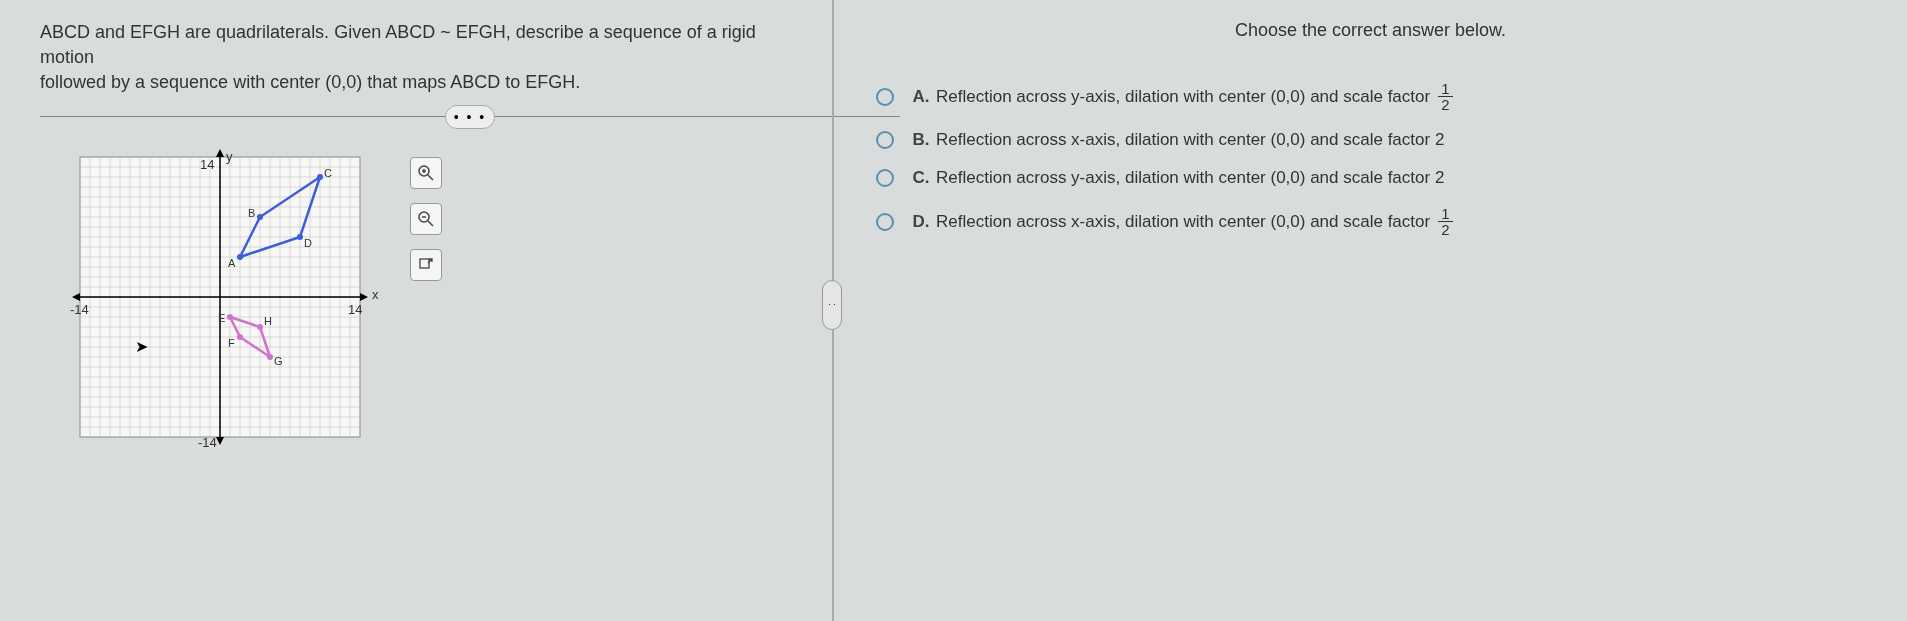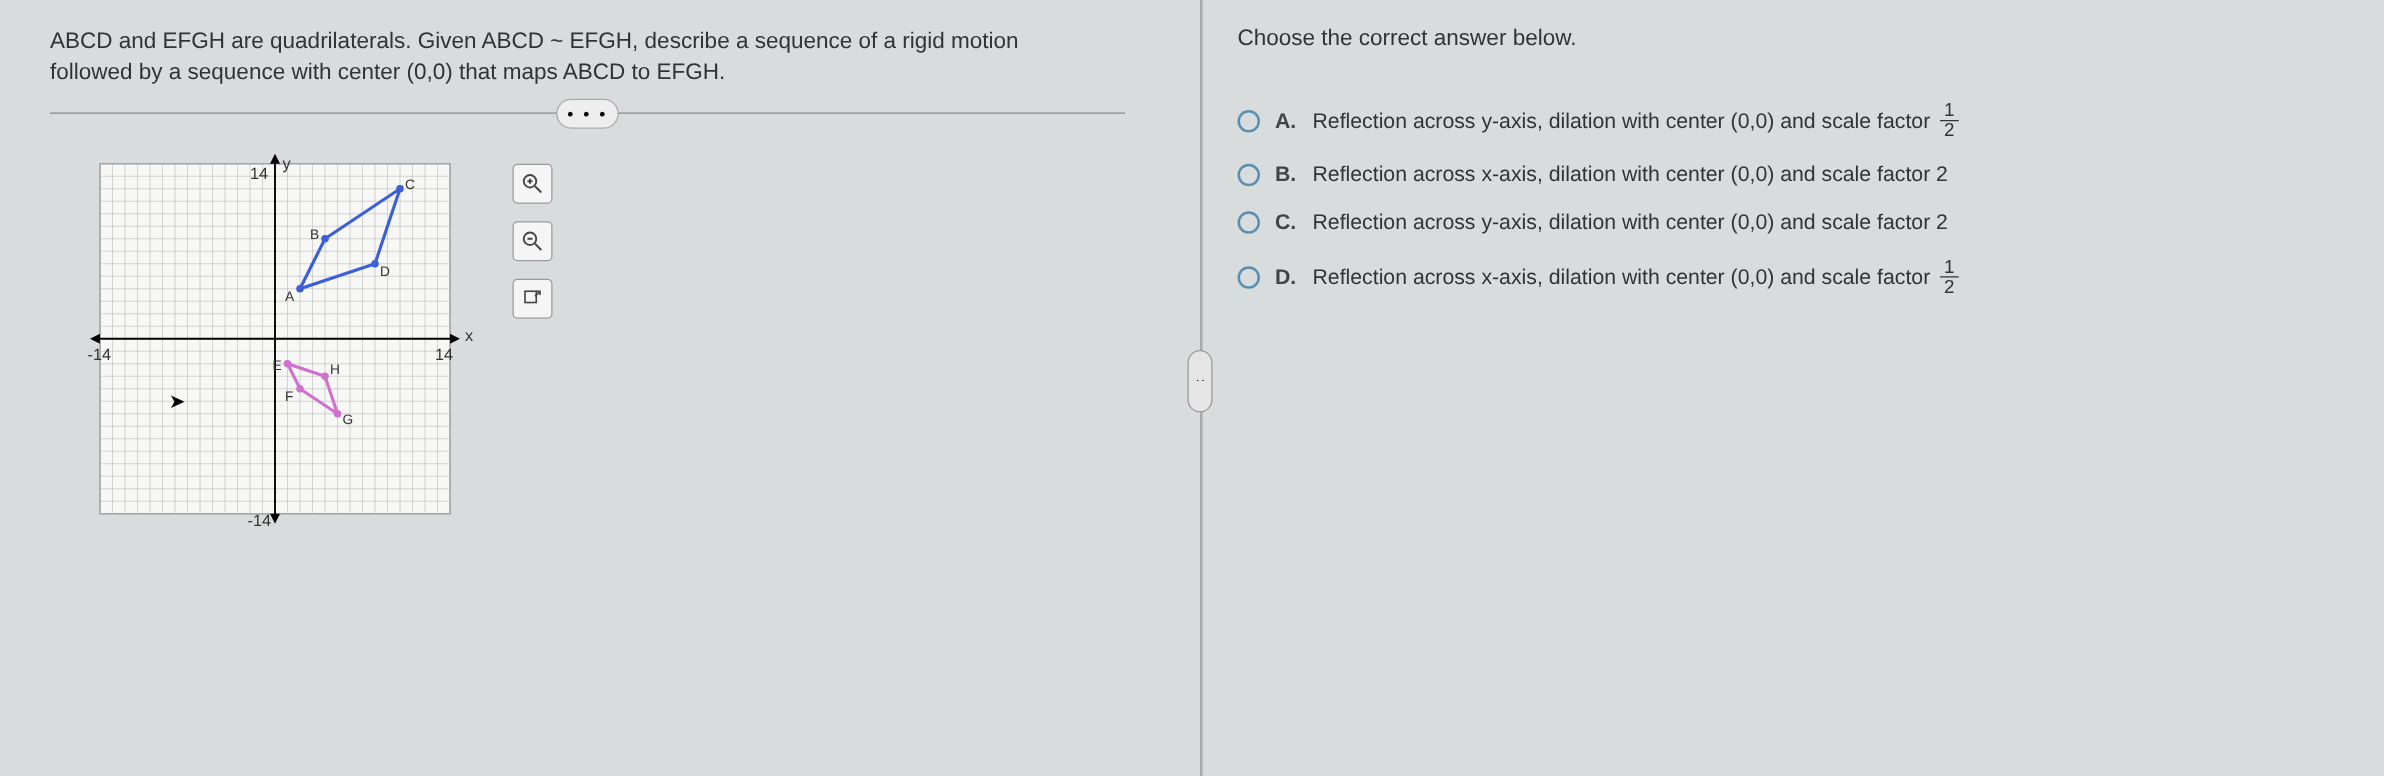--- a/index.html
+++ b/index.html
@@ -6,21 +6,21 @@
     body {
       font-family: Arial, sans-serif;
       background: #d8dcdc;
       width: 1907px;
       height: 621px;
       display: flex;
       position: relative;
       overflow: hidden;
     }
     .left-panel {
-      width: 960px;
+      width: 832px;
       padding: 20px 40px;
       position: relative;
     }
     .question-text {
       font-size: 18px;
       color: #333;
       line-height: 1.4;
       margin-bottom: 10px;
     }
     .divider-line {
@@ -95,21 +95,22 @@
       display: flex;
       align-items: center;
       justify-content: center;
       cursor: pointer;
       writing-mode: vertical-rl;
       font-size: 10px;
       letter-spacing: 1px;
     }
     .right-panel {
       flex: 1;
-      padding: 20px 28px;
+      padding: 20px 42px;
+      text-align: center;
     }
     .instruction {
       font-size: 18px;
       color: #333;
       margin-bottom: 40px;
     }
     .option-row {
       display: flex;
       align-items: center;
       margin-bottom: 18px;

